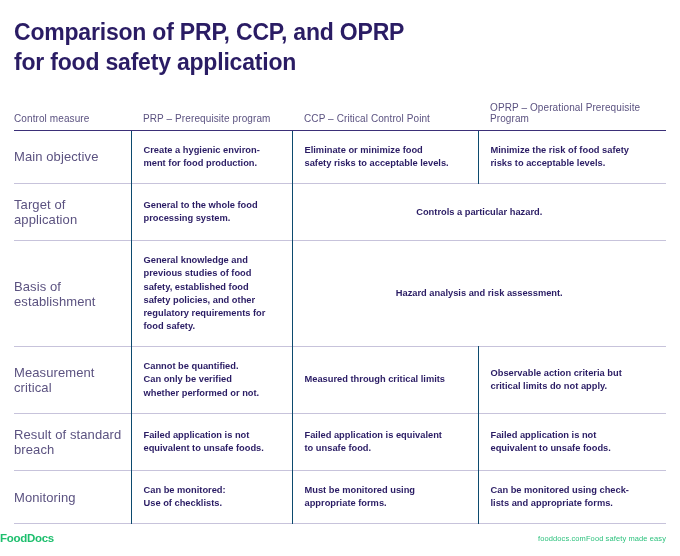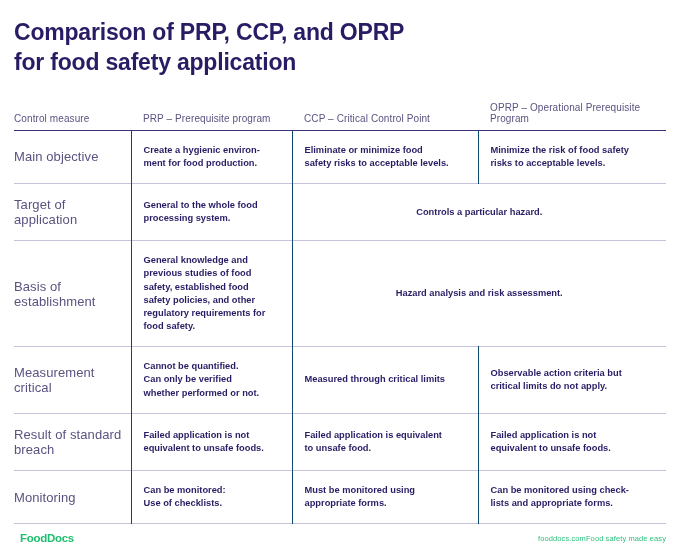--- a/index.html
+++ b/index.html
@@ -97,21 +97,21 @@
   }
   td.val.center {
     text-align: center;
     padding-left: 10px;
     padding-right: 10px;
   }
 
   
   .footer {
     position: absolute;
-    left: 20px;
+    left: 0;
     right: 14px;
     bottom: 12px;
     display: flex;
     align-items: center;
     justify-content: space-between;
   }
   .logo {
     font-size: 11.5px;
     font-weight: 700;
     color: #1ebf6e;

